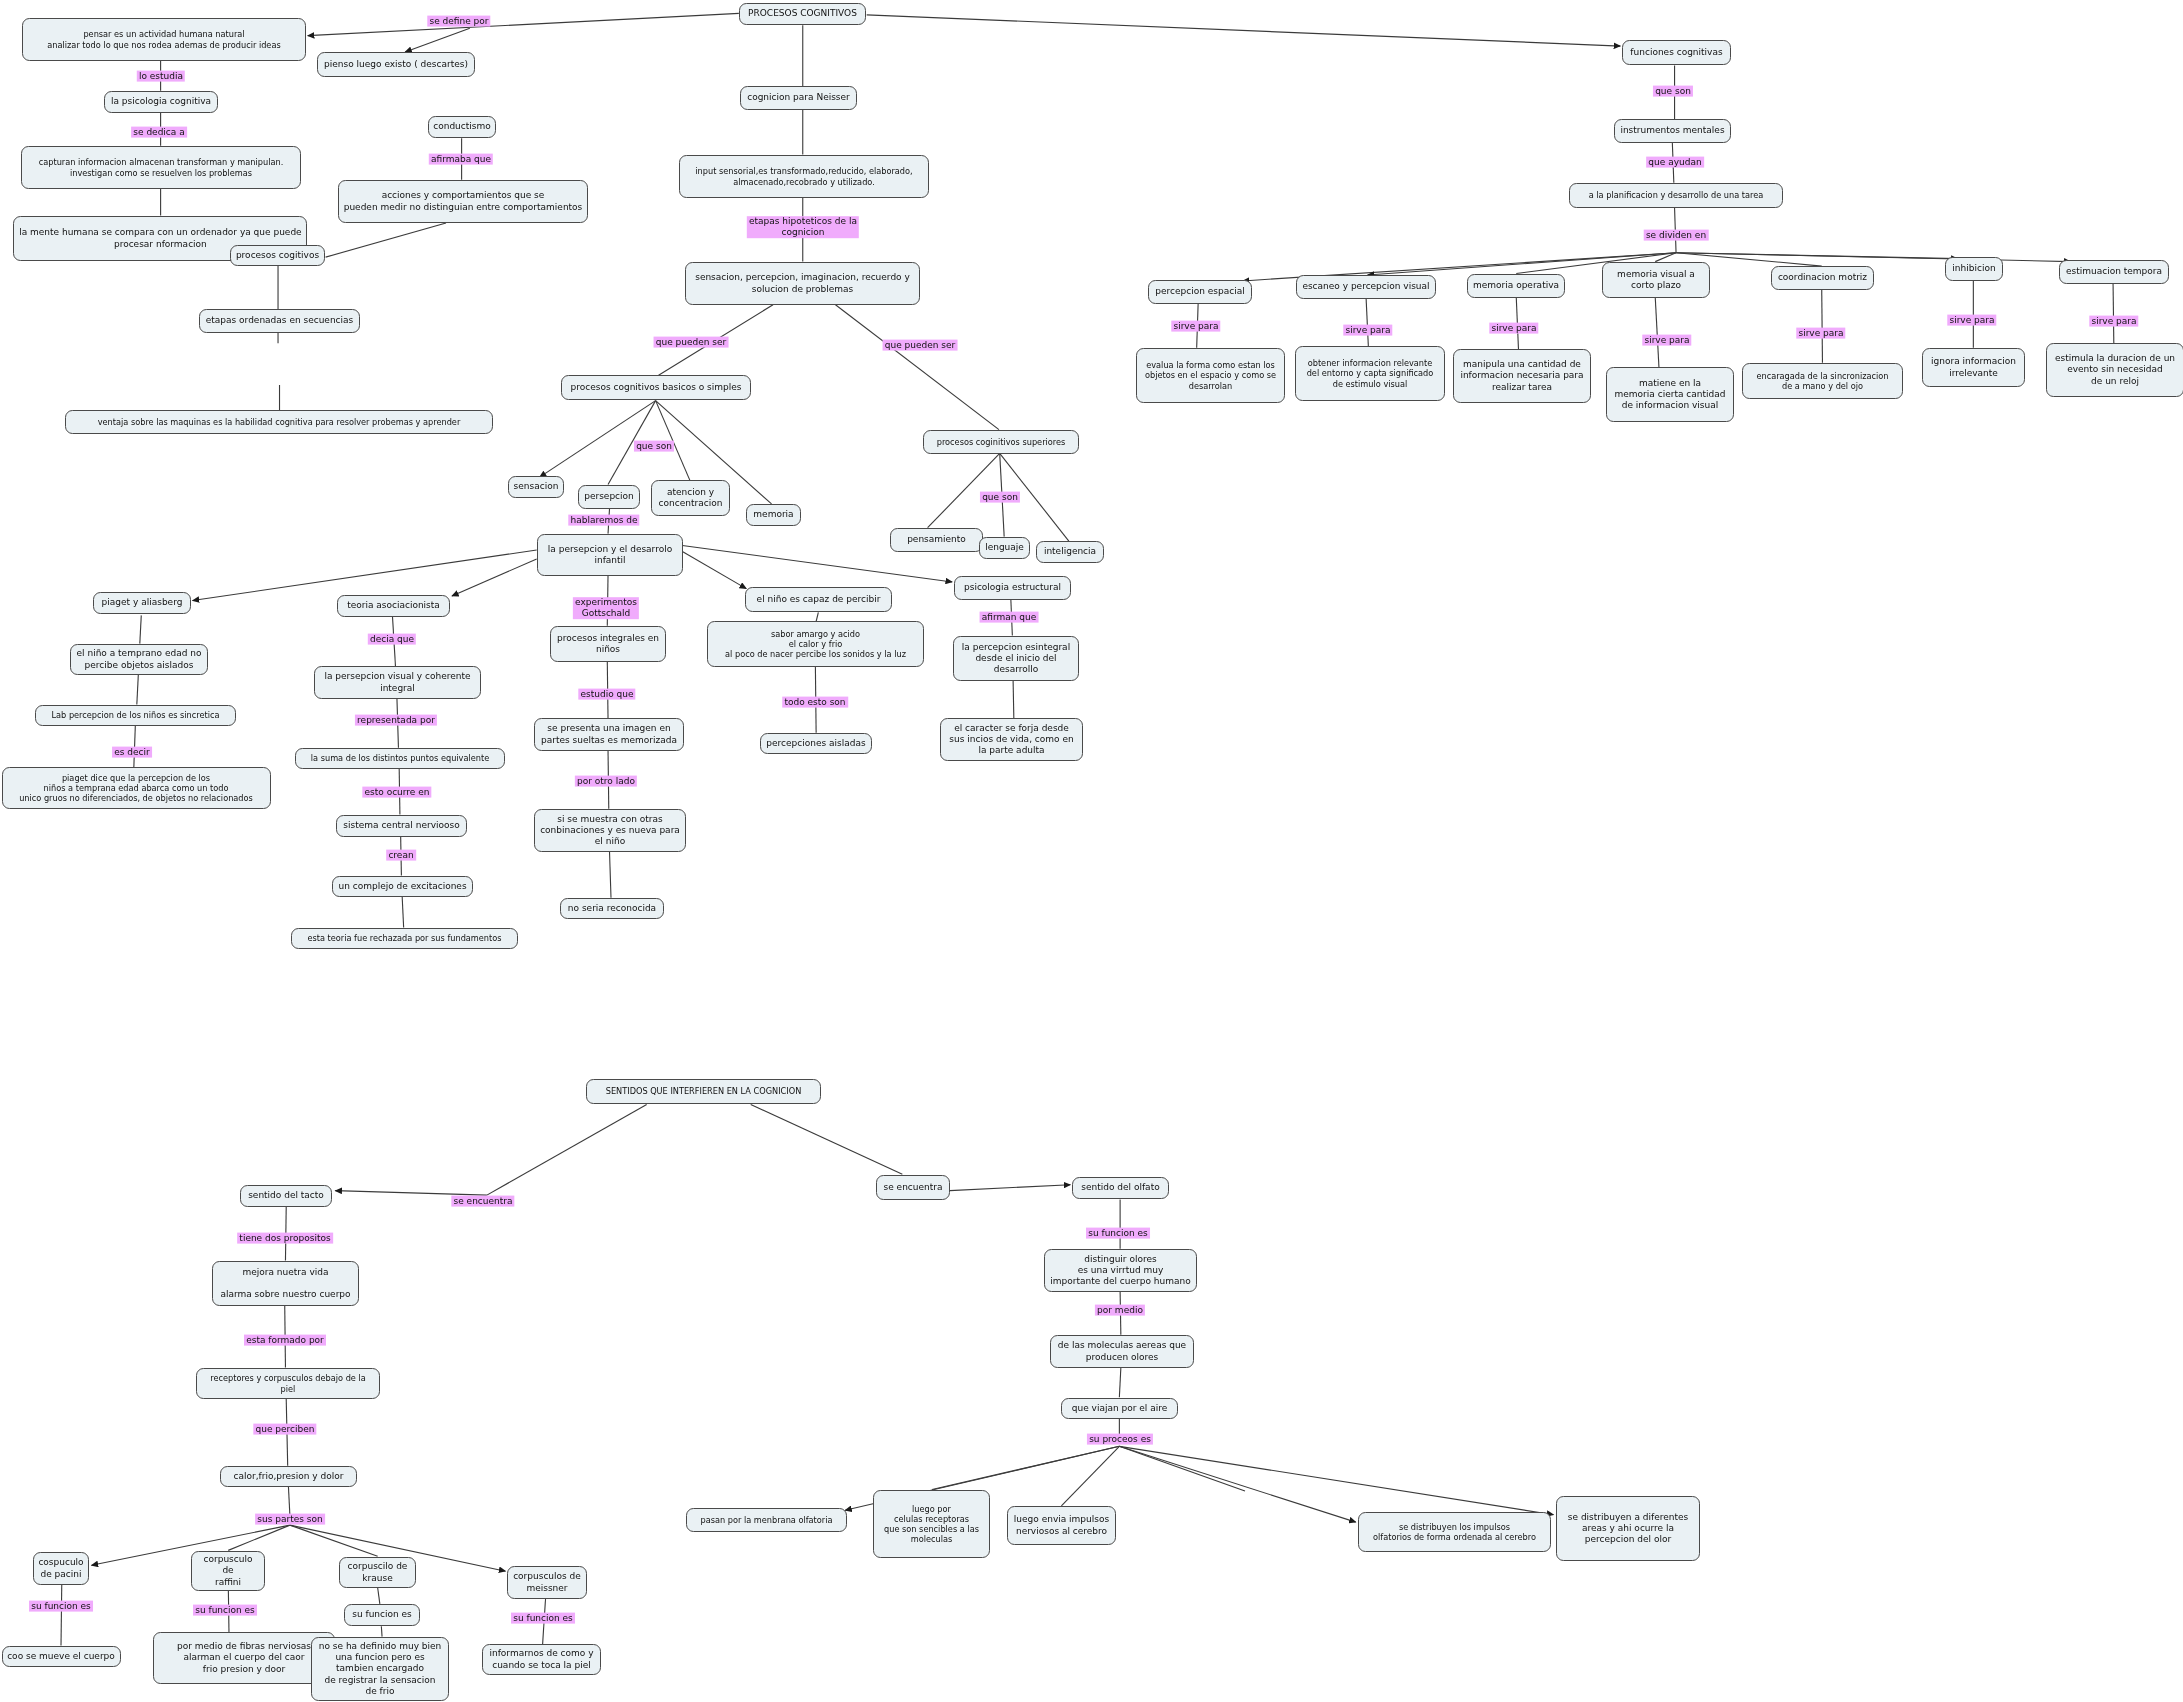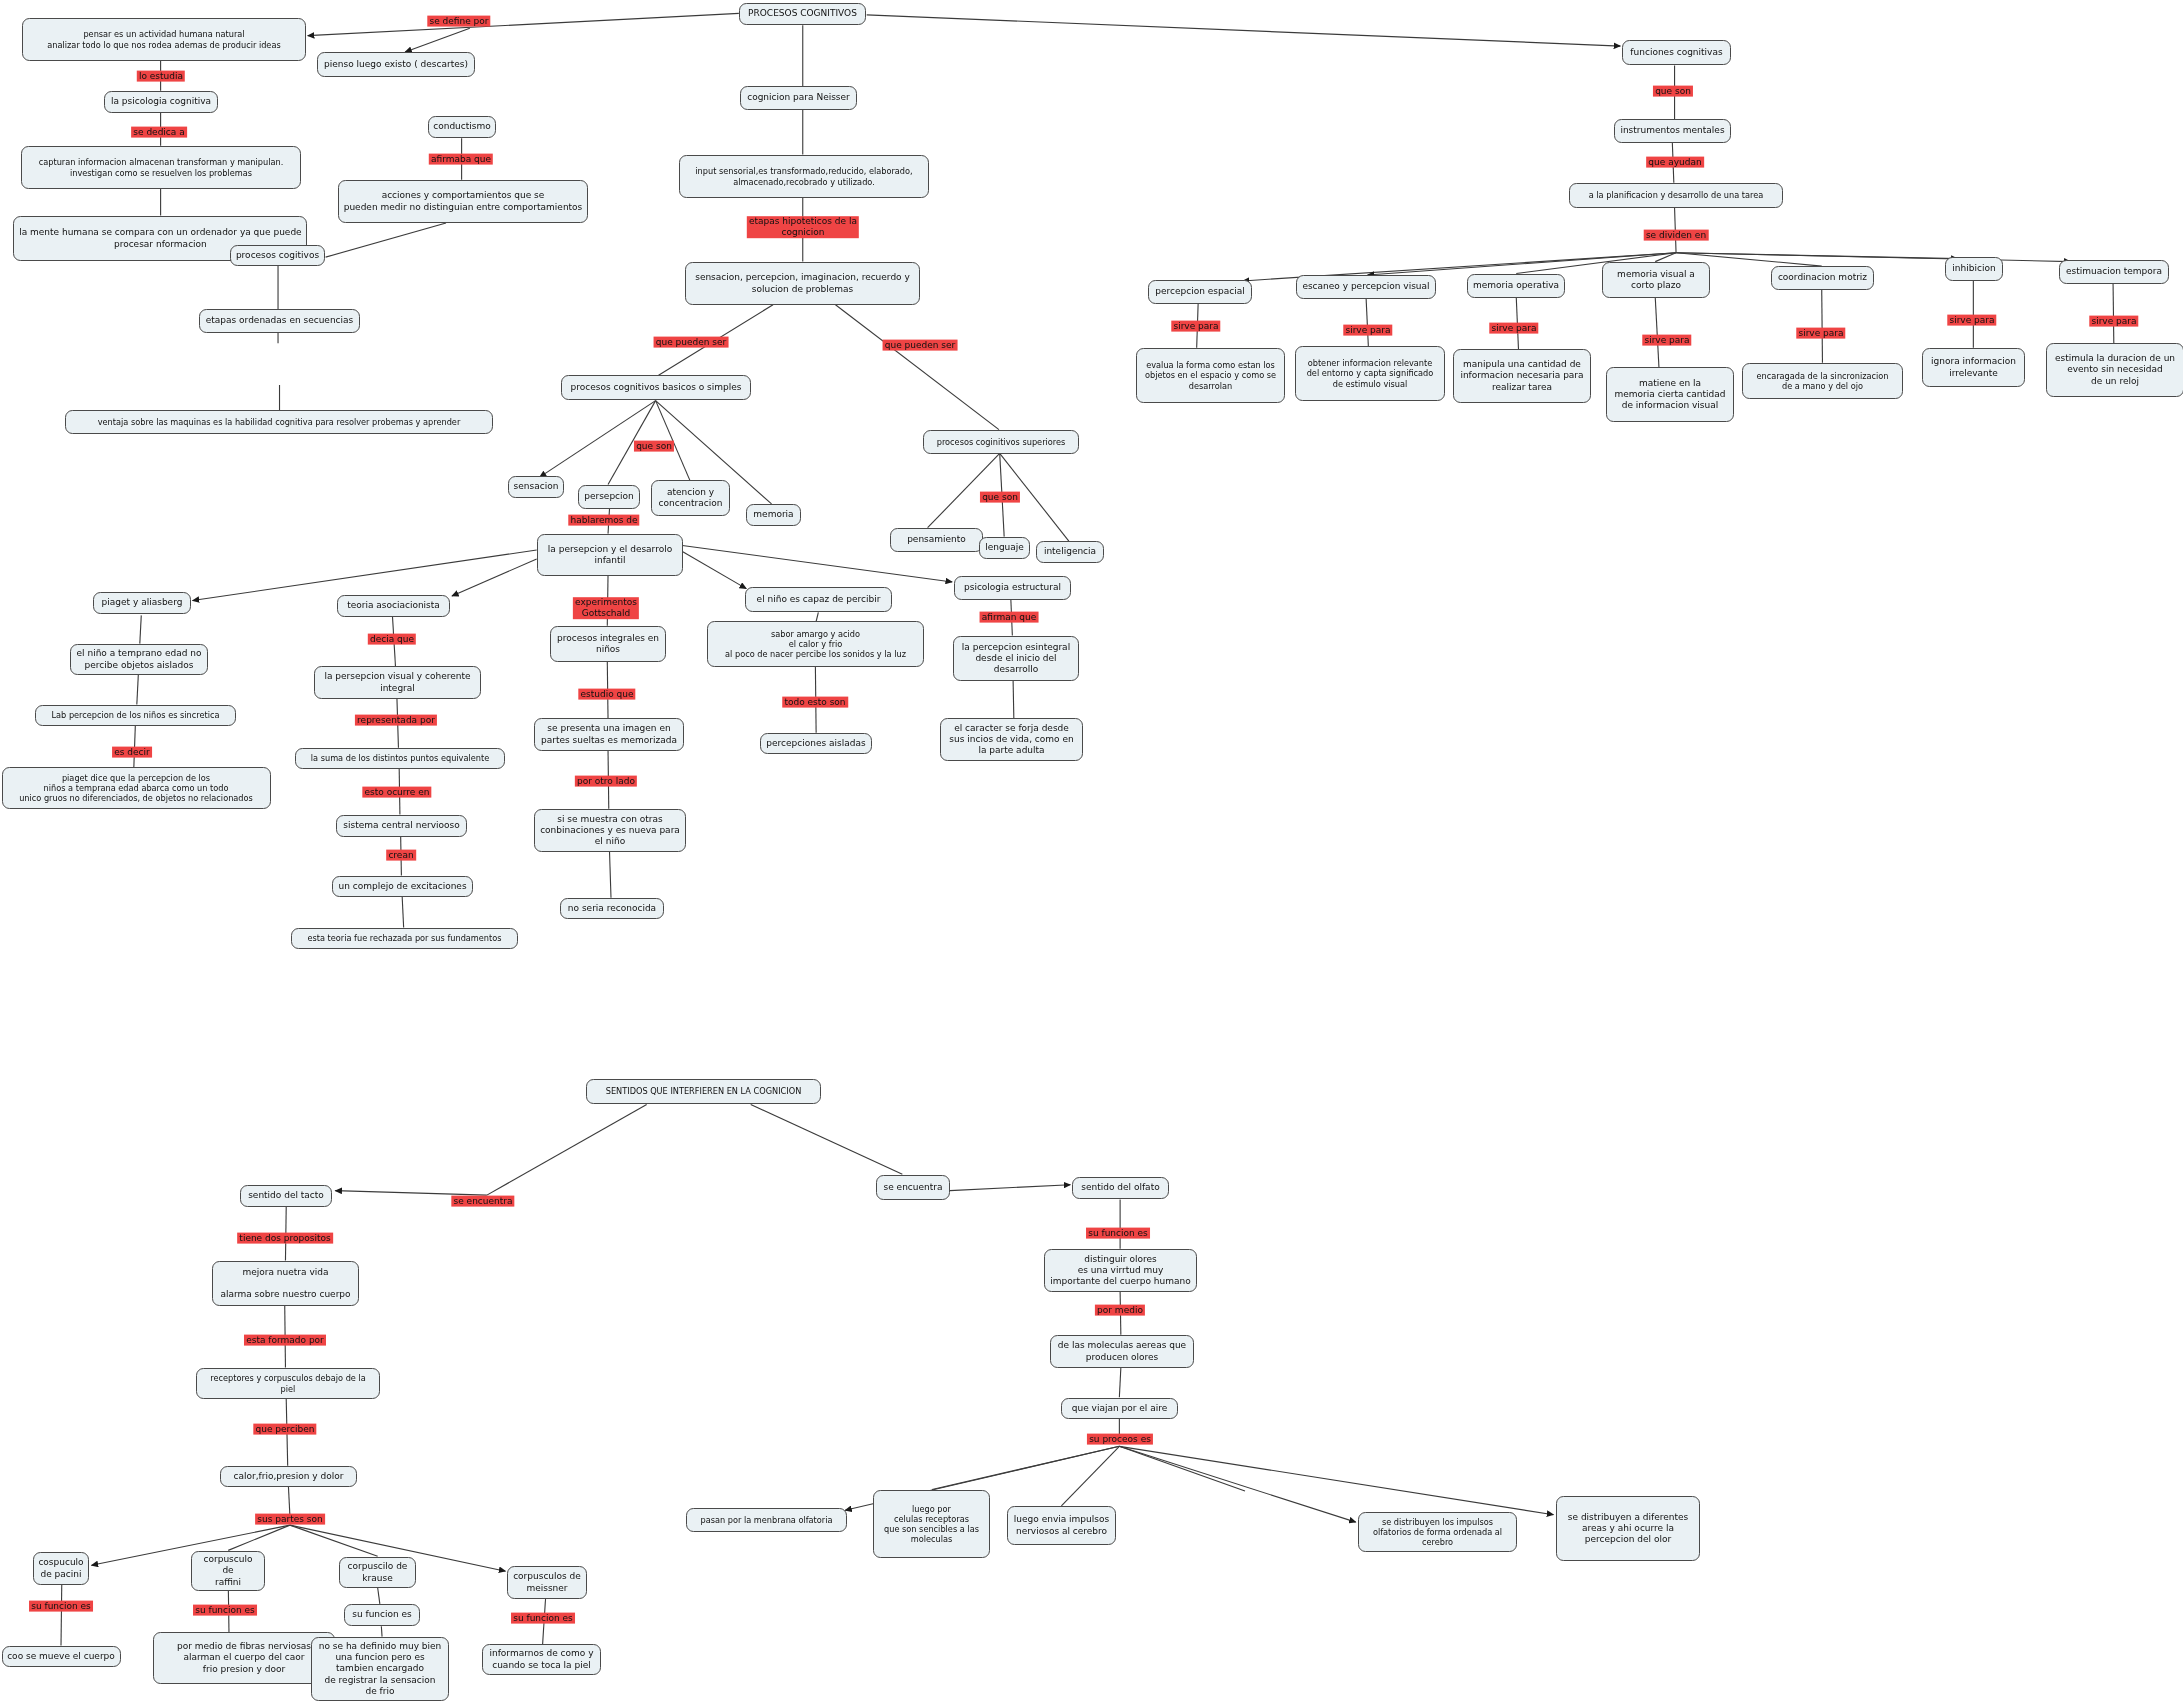--- a/index.html
+++ b/index.html
@@ -4,21 +4,21 @@
 <style>
   html,body{margin:0;padding:0;background:#ffffff;}
   #canvas{position:relative;width:2183px;height:1702px;background:#ffffff;overflow:hidden;
           font-family:"DejaVu Sans",sans-serif;}
   #wires{position:absolute;left:0;top:0;width:2183px;height:1702px;z-index:0;}
   .node{position:absolute;box-sizing:border-box;background:#eaf1f4;border:1.1px solid #4a4a4a;
         border-radius:7.4px;display:flex;align-items:center;justify-content:center;
         text-align:center;white-space:pre-line;font-size:9px;line-height:1.25;color:#111;
         padding:2.2px 4.5px;z-index:2;}
   .fs11{font-size:8.2px;}
-  .lbl{position:absolute;transform:translate(-50%,-50%);background:#ef4444;padding:0 2.2px;
+  .lbl{position:absolute;transform:translate(-50%,-50%);background:#f0abfc;padding:0 2.2px;
        font-size:9px;line-height:1.2;color:#111;text-align:center;white-space:pre-line;z-index:1;}
 </style>
 </head>
 <body>
 
 <div id="canvas">
 
 <svg id="wires" xmlns="http://www.w3.org/2000/svg" viewBox="0 0 2937 2290" width="2183" height="1702">
   <defs>
     <marker id="arw" markerWidth="11" markerHeight="9" refX="9" refY="4.5" orient="auto" markerUnits="userSpaceOnUse">
@@ -333,20 +333,20 @@
 <div class="node" style="left:1061px;top:1398px;width:117px;min-height:21px">que viajan por el aire</div>
 <div class="lbl" style="left:1120px;top:1439px">su proceos es</div>
 
 <div class="node fs11" style="left:686px;top:1508px;width:161px;min-height:24px">pasan por la menbrana olfatoria</div>
 <div class="node fs11" style="left:873px;top:1490px;width:117px;min-height:68px">luego por
 celulas receptoras
 que son sencibles a las
 moleculas</div>
 <div class="node" style="left:1007px;top:1506px;width:109px;min-height:39px">luego envia impulsos
 nerviosos al cerebro</div>
-<div class="node fs11" style="left:1358px;top:1512px;width:159px;min-height:40px">se distribuyen los impulsos
+<div class="node fs11" style="left:1358px;top:1512px;width:193px;min-height:40px">se distribuyen los impulsos
 olfatorios de forma ordenada al cerebro</div>
 <div class="node" style="left:1556px;top:1496px;width:144px;min-height:65px">se distribuyen a diferentes
 areas y ahi ocurre la
 percepcion del olor</div>
 
 </div>
 
 
 </body></html>

